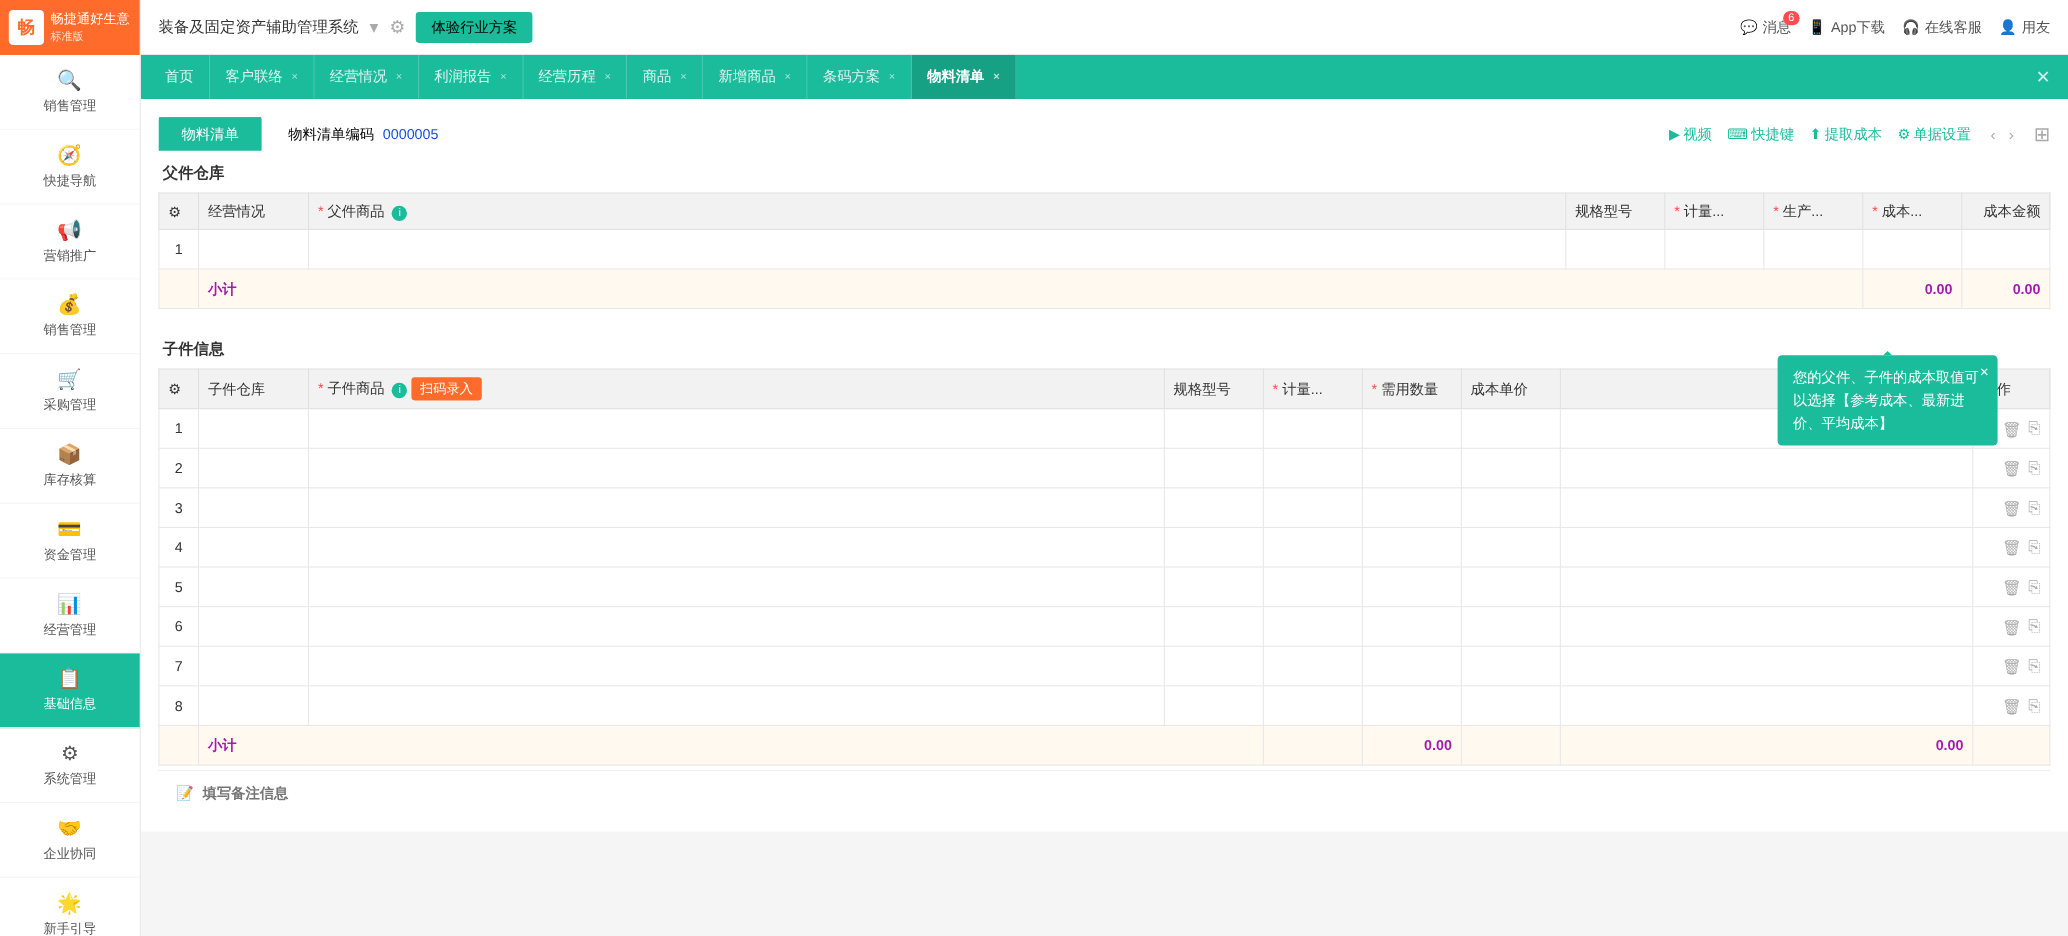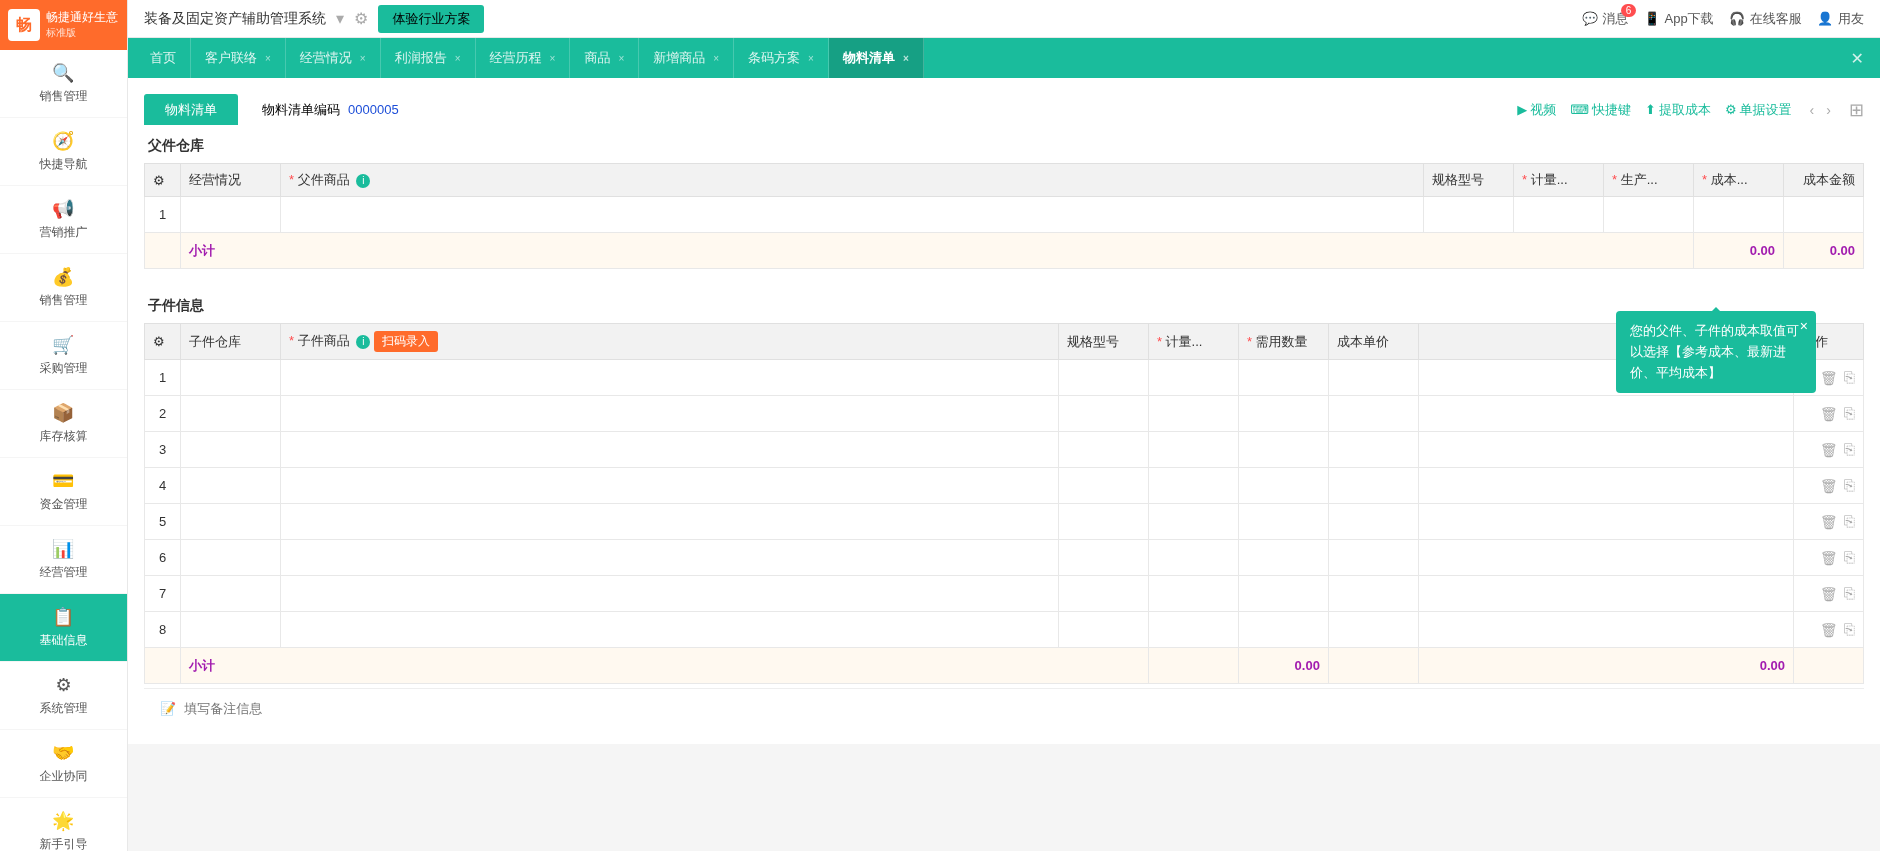--- a/index.html
+++ b/index.html
@@ -47,21 +47,21 @@
     }
     .sidebar-item .s-icon { font-size: 18px; margin-bottom: 4px; }
     .sidebar-item .s-label { font-size: 12px; }
     .sidebar-item.highlighted { background: #1abc9c; color: #fff; }
 
     
     .main { flex: 1; display: flex; flex-direction: column; overflow: hidden; }
 
     
     .topbar {
-      height: 38px;
+      height: 50px;
       background: #fff;
       display: flex;
       align-items: center;
       padding: 0 16px;
       border-bottom: 1px solid #e8e8e8;
       justify-content: space-between;
     }
     .topbar-left { display: flex; align-items: center; gap: 10px; }
     .system-title { font-size: 14px; color: #333; }
     .topbar-btn {
@@ -636,17 +636,17 @@
   <td style="text-align:right;">0.00</td>
   <td></td>
   <td style="text-align:right;">0.00</td>
   <td></td>
 </tr>
           </tbody>
       </table>
 
       <div class="bottom-note">
         <span>📝</span>
-        <input type="text" style="border: none; outline: none; flex: 1 1 0%; color: rgb(153, 153, 153); font-size: 13px; background: transparent;" placeholder="填写备注信息">
+        <input type="text" style="border: none; outline: none; flex: 1 1 0%; color: rgb(153, 153, 153); font-size: 13px; background: transparent; font-weight: bold;" placeholder="填写备注信息">
       </div>
     </div>
   </div>
 </div>
 
 </body></html>

